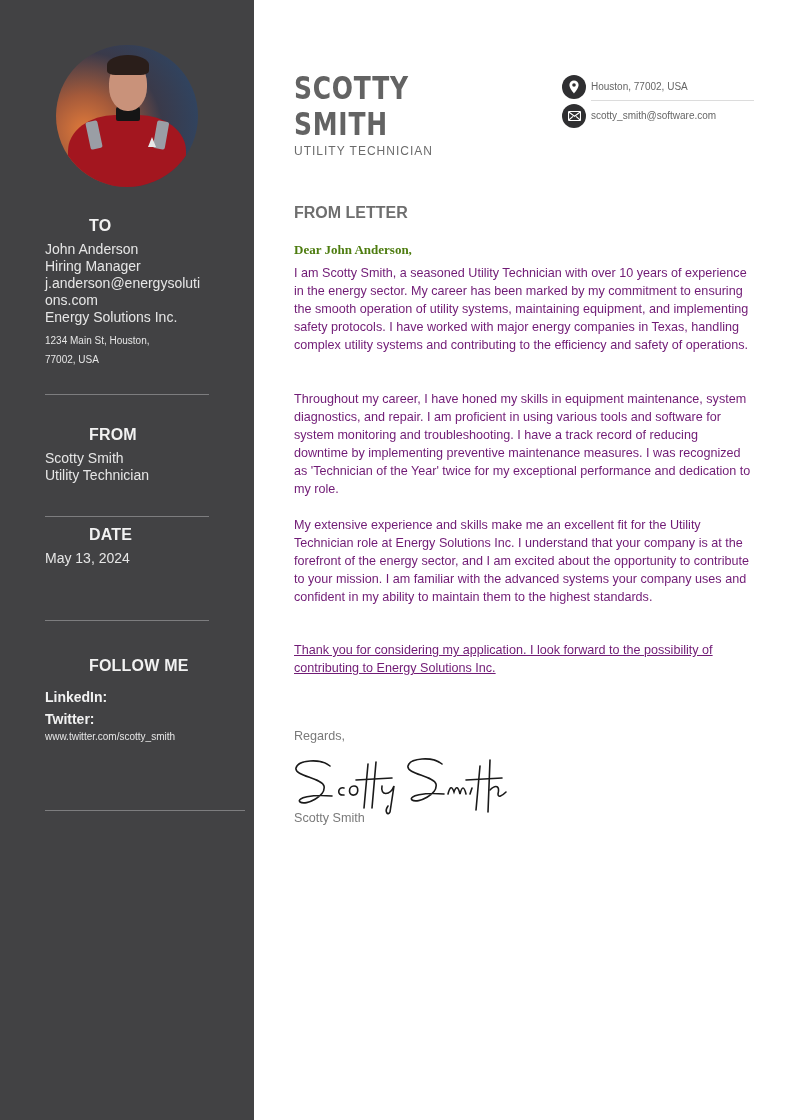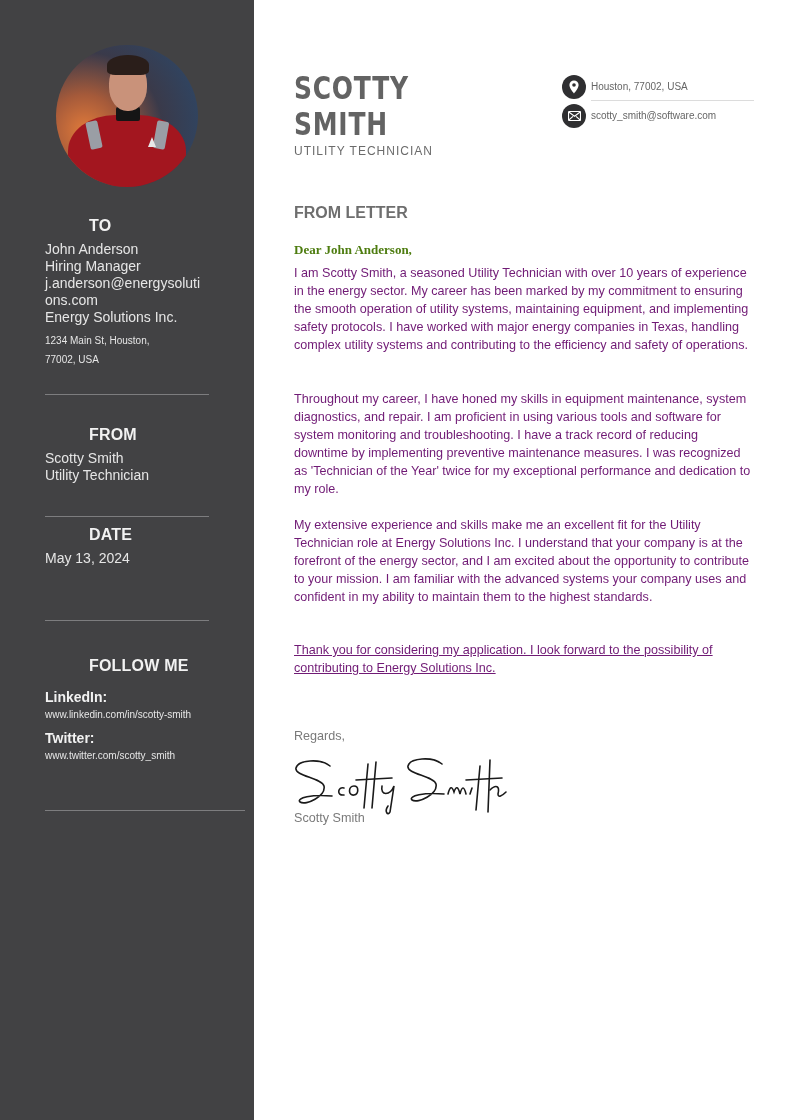--- a/index.html
+++ b/index.html
@@ -110,21 +110,20 @@
     <div class="side-h">DATE</div>
     <div style="height:6px"></div>
     <div class="side-line">May 13, 2024</div>
   </section>
   <div class="divider" style="top:620px; width:164px;"></div>
 
   <section class="side-section" style="top:657px; width:175px;">
     <div class="side-h">FOLLOW ME</div>
     <div style="height:14px"></div>
     <div class="side-sub">LinkedIn:</div>
-    <div class="side-small" style="word-break:break-all; width:162px;">www.linkedin.com/in/scotty-smith</div>
     <div style="height:6px"></div>
     <div class="side-sub">Twitter:</div>
     <div class="side-small">www.twitter.com/scotty_smith</div>
   </section>
   <div class="divider" style="top:810px; width:200px;"></div>
 </aside>
 
 <div class="header-name">
   <div>SCOTTY</div>
   <div>SMITH</div>

